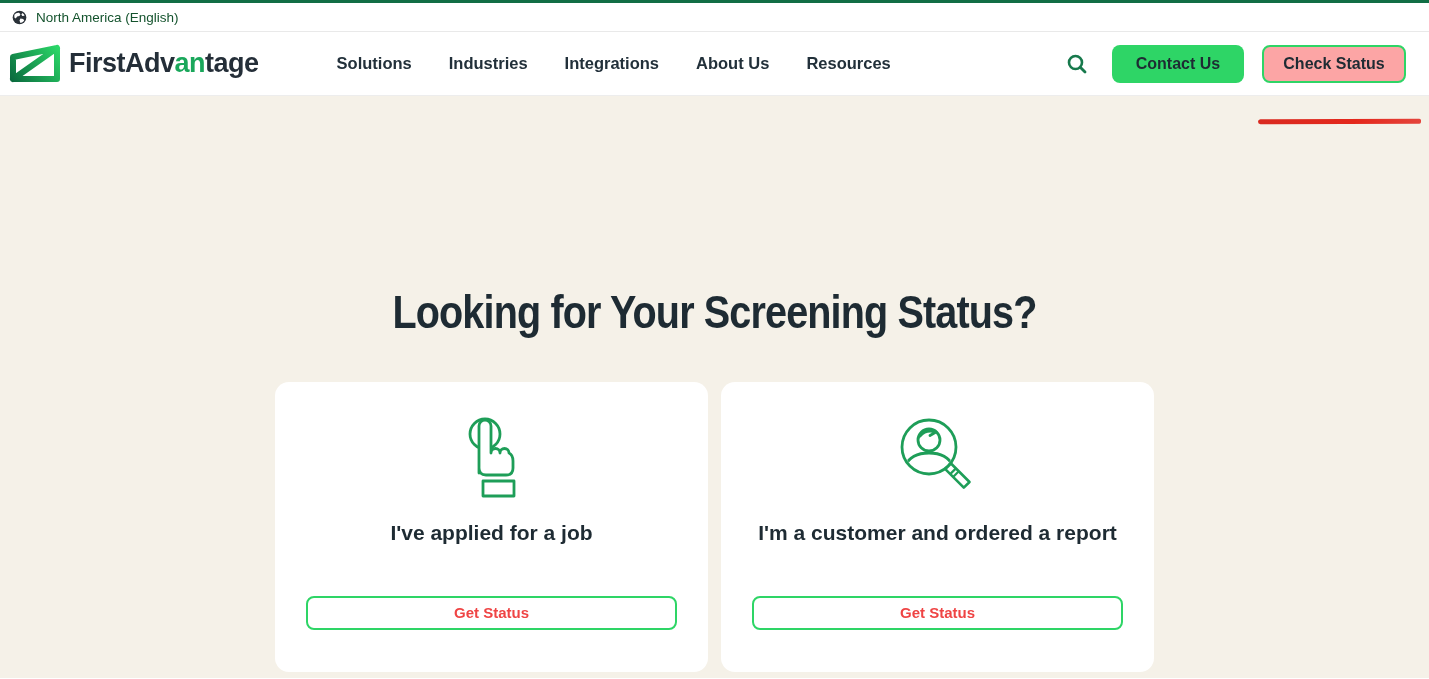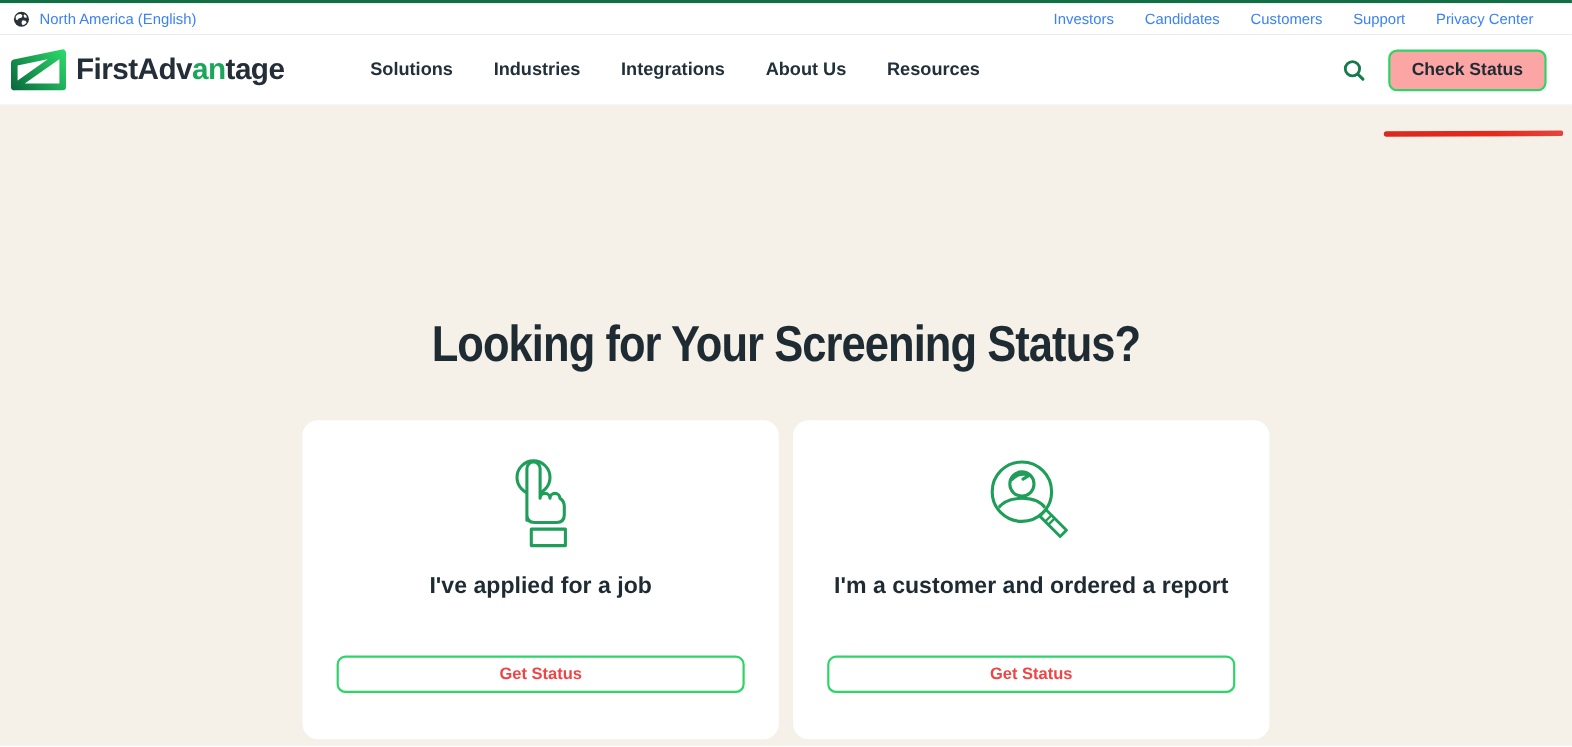--- a/index.html
+++ b/index.html
@@ -13,21 +13,21 @@
   }
   
   .top-border { height:3px; background:#116e45; }
 
   
   .utility-bar {
     height:29px; background:#fff;
     border-bottom:1px solid #e9e9e9;
     display:flex; align-items:center; justify-content:space-between;
     padding:0 35px 0 12px;
-    font-size:13.5px; color:#3b82f6;
+    font-size:13.5px; color:#14532d;
   }
   .region-selector { display:flex; align-items:center; gap:9px; cursor:pointer; }
   .utility-links { display:flex; gap:28px; }
   .utility-link { cursor:pointer; white-space:nowrap; }
 
   
   .main-header {
     height:64px; background:#fff;
     border-bottom:1px solid #ededed;
     display:flex; align-items:center;
@@ -97,27 +97,20 @@
     <span>
       <svg width="15" height="15" viewBox="0 0 16 16">
         <circle cx="8" cy="8" r="7.3" fill="#2a3138"></circle>
         <path d="M2.5,5 q2,-2.5 5,-2 l1.5,1.5 l-1,2 l-2.5,0.5 l-1.5,2 l-1.5,-1 z" fill="#ffffff"></path>
         <path d="M9,9 l3,0.5 l1,2 q-1.8,2.2 -4,2.3 l-1,-2.5 z" fill="#ffffff"></path>
         <path d="M11,3.2 q2,1 2.4,3 l-2.4,0.3 l-1,-1.8 z" fill="#ffffff"></path>
       </svg>
     </span>
     <span>North America (English)</span>
   </div>
-  <div class="utility-links">
-    <span class="utility-link">Investors</span>
-    <span class="utility-link">Candidates</span>
-    <span class="utility-link">Customers</span>
-    <span class="utility-link">Support</span>
-    <span class="utility-link">Privacy Center</span>
-  </div>
 </div>
 
 <div class="main-header">
   <div class="logo">
     <span>
       <svg width="54" height="42" viewBox="0 0 54 42" fill="none">
         <defs>
           <linearGradient id="lg" x1="0" y1="42" x2="54" y2="0" gradientUnits="userSpaceOnUse">
             <stop offset="0" stop-color="#07603a"></stop>
             <stop offset="1" stop-color="#2ee26c"></stop>
@@ -137,20 +130,21 @@
     <span class="nav-item">Resources</span>
   </nav>
 
   <div class="header-right">
     <span class="search-btn">
       <svg width="22" height="22" viewBox="0 0 22 22" fill="none">
         <circle cx="9.5" cy="9.5" r="6.5" stroke="#17794c" stroke-width="2.6"></circle>
         <line x1="14.5" y1="14.5" x2="19" y2="19" stroke="#17794c" stroke-width="2.8" stroke-linecap="round"></line>
       </svg>
     </span>
+    <button class="btn btn-contact">Contact Us</button>
     <button class="btn btn-check">Check Status</button>
   </div>
   <div class="annotation-underline"></div>
 </div>
 
 <div class="hero">
   <h1 class="hero-heading">Looking for Your Screening Status?</h1>
 
   <div class="cards-row">
 

